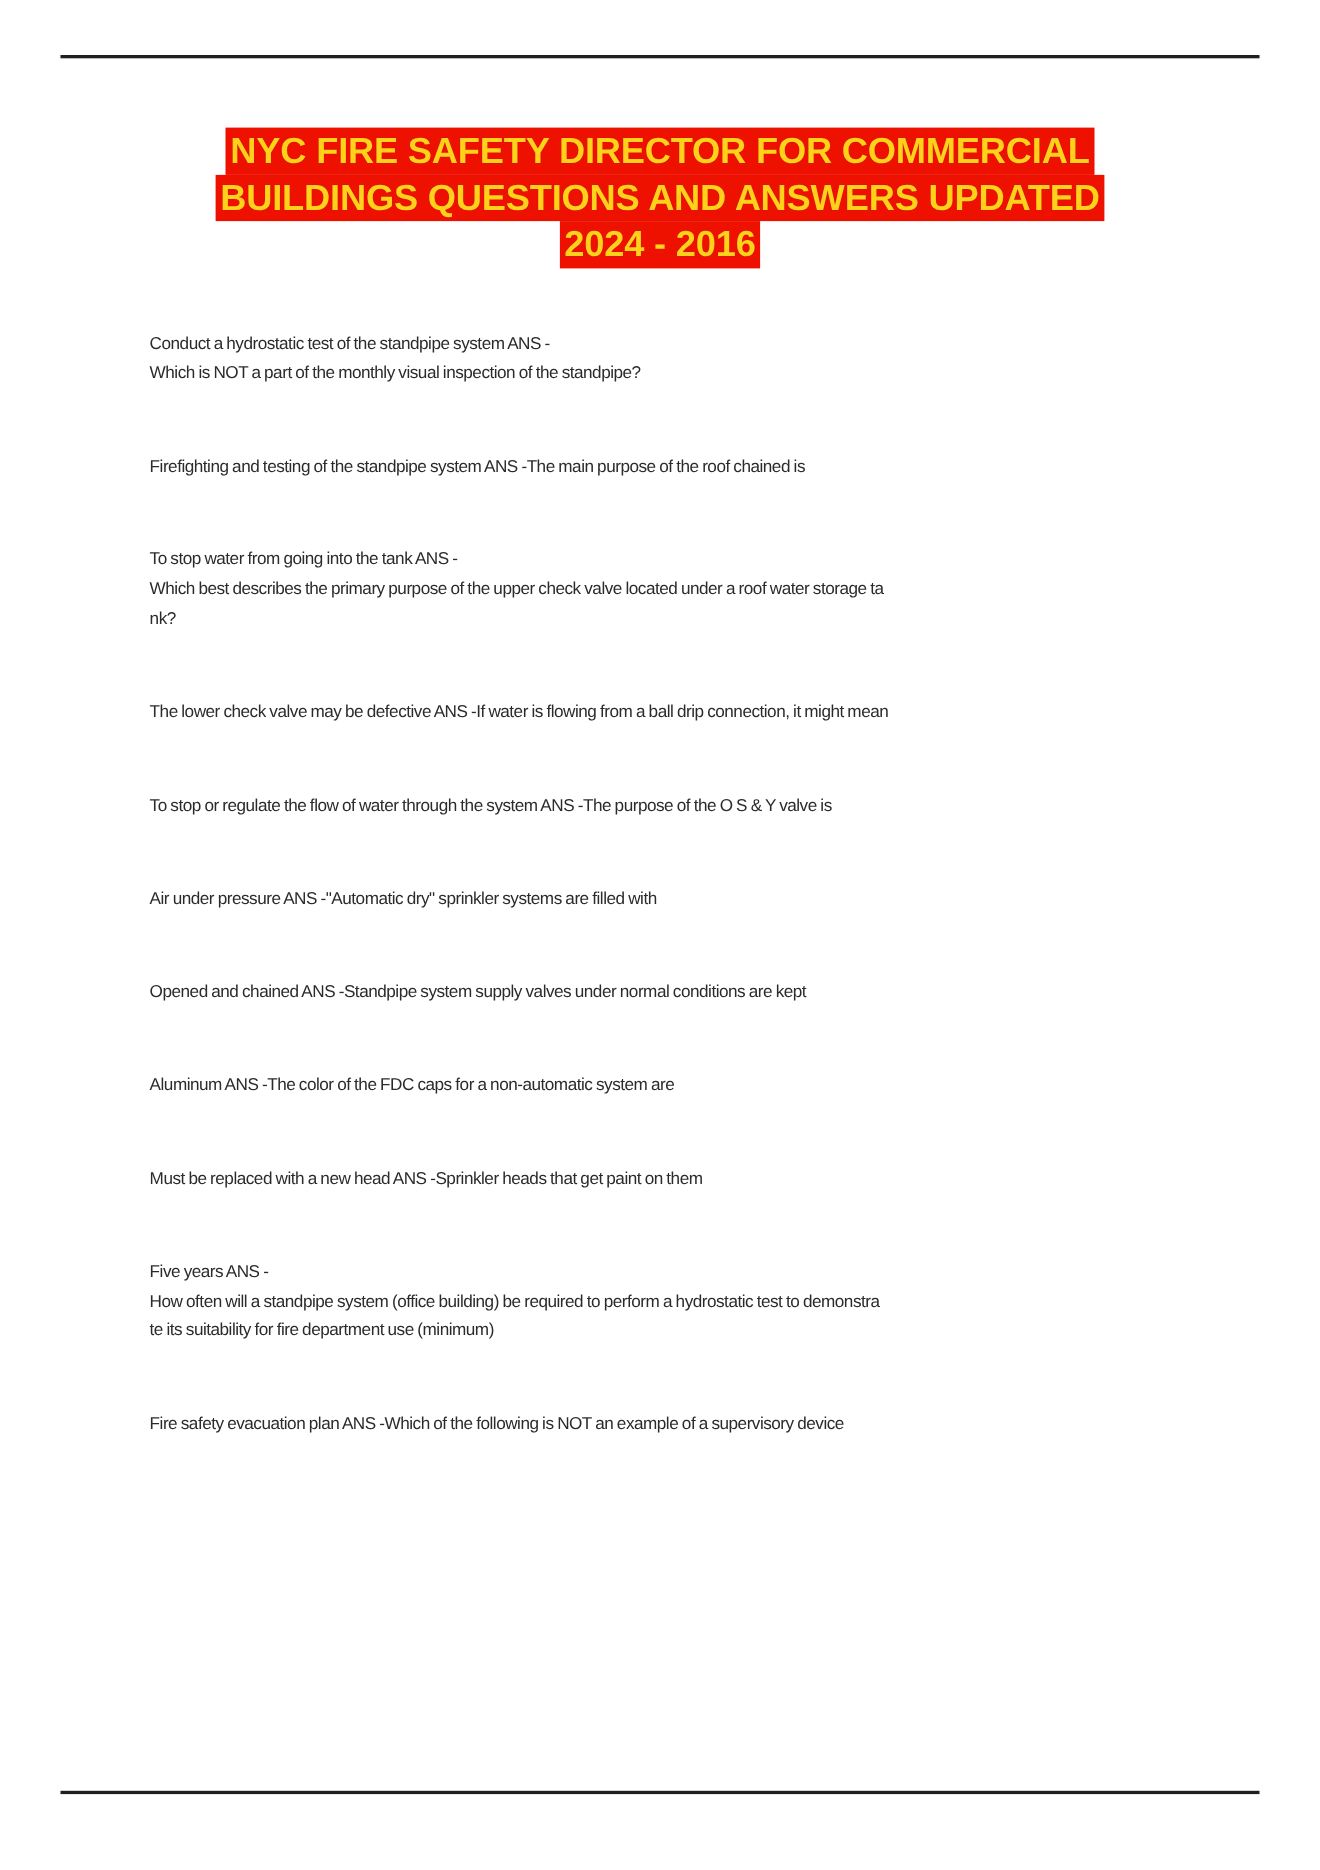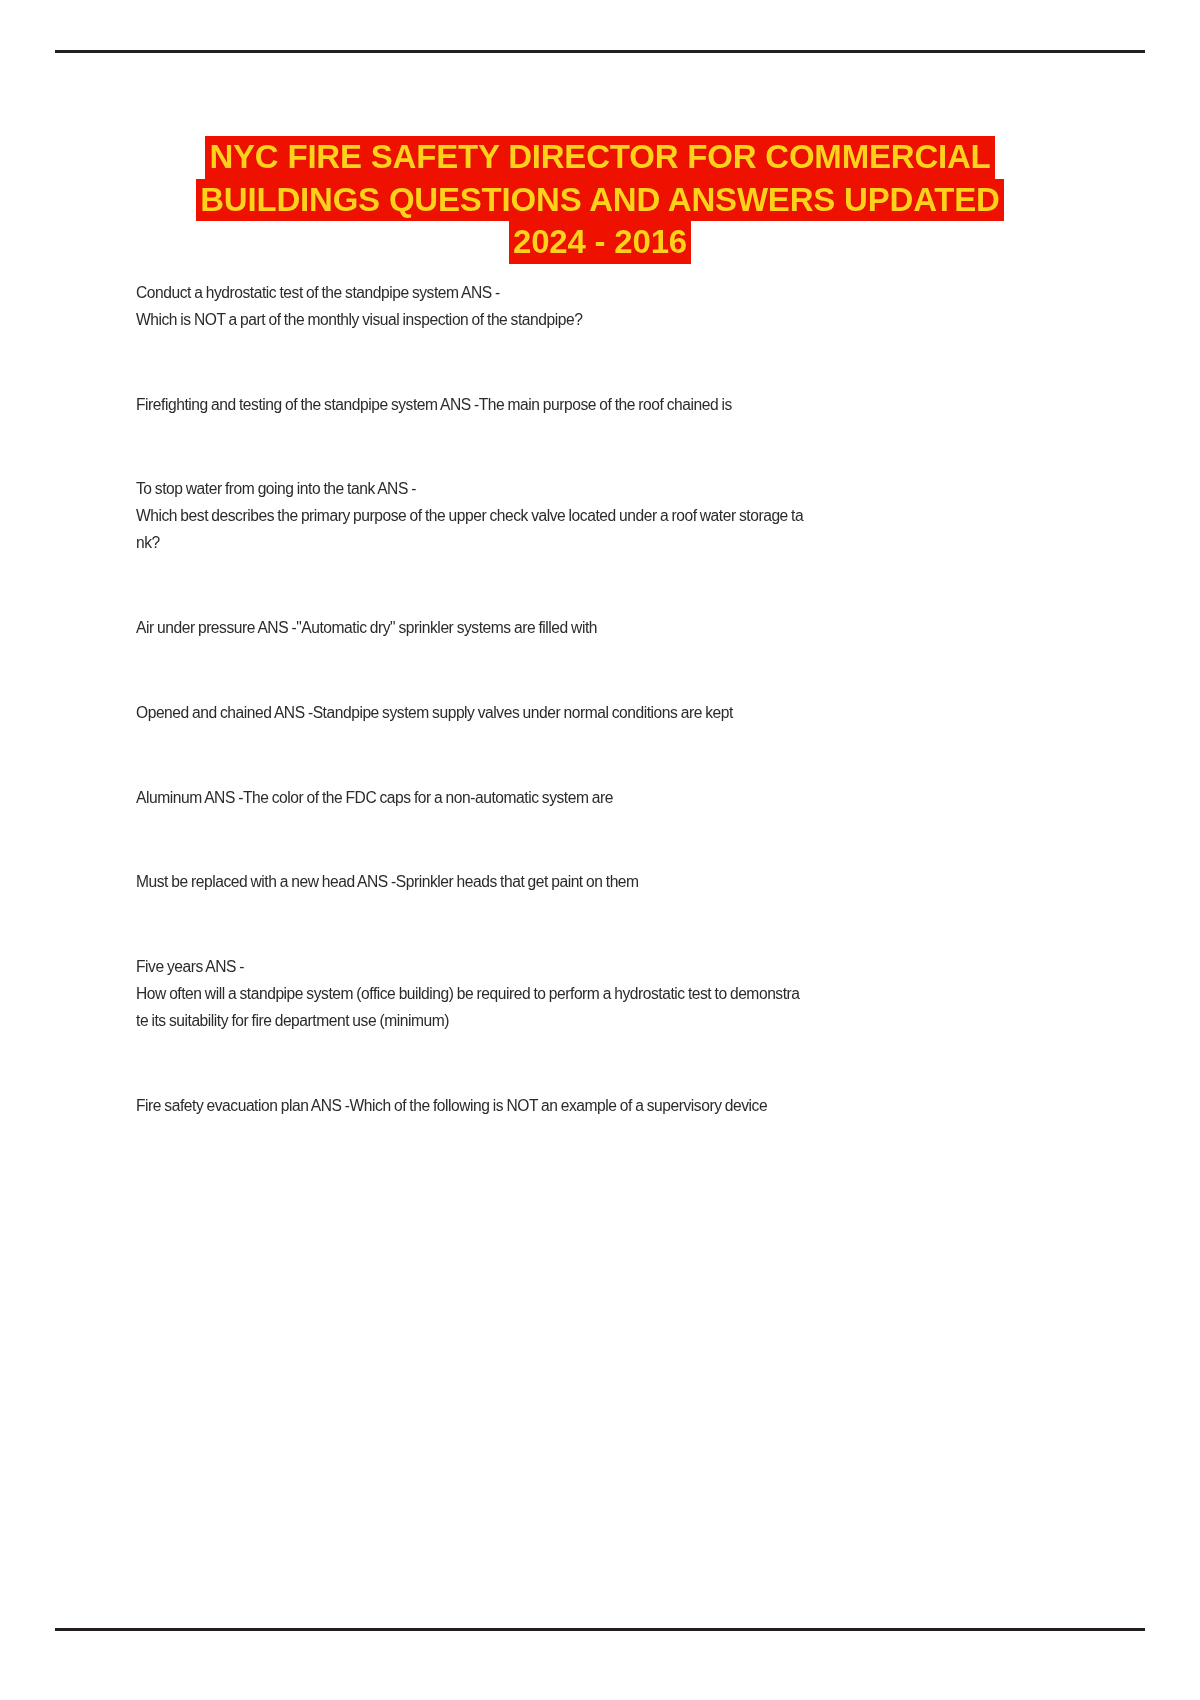--- a/index.html
+++ b/index.html
@@ -31,21 +31,21 @@
     height: 3px;
     background: #231f20;
   }
   .rule-top    { top: 50px; }
   .rule-bottom { top: 1628px; }
 
   
   .title-block {
     position: absolute;
     left: 150px;
-    top: 136px;
+    top: 116px;
     width: 900px;
     text-align: center;
   }
   .title-line {
     display: inline-block;
     font-family: "Liberation Sans", sans-serif;
     font-weight: bold;
     font-size: 33px;
     line-height: 1.29;
     letter-spacing: -0.2px;
@@ -53,21 +53,21 @@
     background: #ee1100;
     padding: 0 4px;
     white-space: nowrap;
     text-shadow: 0 0 1px rgba(0,0,0,0.25);
   }
 
   
   .body {
     position: absolute;
     left: 136px;
-    top: 280px;
+    top: 300px;
     width: 890px;
   }
   .para {
     font-family: "Liberation Sans", sans-serif;
     font-size: 15.6px;
     line-height: 1.72;
     color: #2b2b2b;
     letter-spacing: -0.45px;
     margin: 0 0 58px 0;
     white-space: pre-wrap;
@@ -88,20 +88,22 @@
     <div><span class="title-line">2024 - 2016</span></div>
   </div>
 
   <div class="body">
     <p class="para">Conduct a hydrostatic test of the standpipe system ANS -
 Which is NOT a part of the monthly visual inspection of the standpipe?</p>
     <p class="para">Firefighting and testing of the standpipe system ANS -The main purpose of the roof chained is</p>
     <p class="para">To stop water from going into the tank ANS -
 Which best describes the primary purpose of the upper check valve located under a roof water storage ta
 nk?</p>
+    <p class="para">The lower check valve may be defective ANS -If water is flowing from a ball drip connection, it might mean</p>
+    <p class="para">To stop or regulate the flow of water through the system ANS -The purpose of the O S &amp; Y valve is</p>
     <p class="para">Air under pressure ANS -"Automatic dry" sprinkler systems are filled with</p>
     <p class="para">Opened and chained ANS -Standpipe system supply valves under normal conditions are kept</p>
     <p class="para">Aluminum ANS -The color of the FDC caps for a non-automatic system are</p>
     <p class="para">Must be replaced with a new head ANS -Sprinkler heads that get paint on them</p>
     <p class="para">Five years ANS -
 How often will a standpipe system (office building) be required to perform a hydrostatic test to demonstra
 te its suitability for fire department use (minimum)</p>
     <p class="para">Fire safety evacuation plan ANS -Which of the following is NOT an example of a supervisory device</p>
   </div>
 

